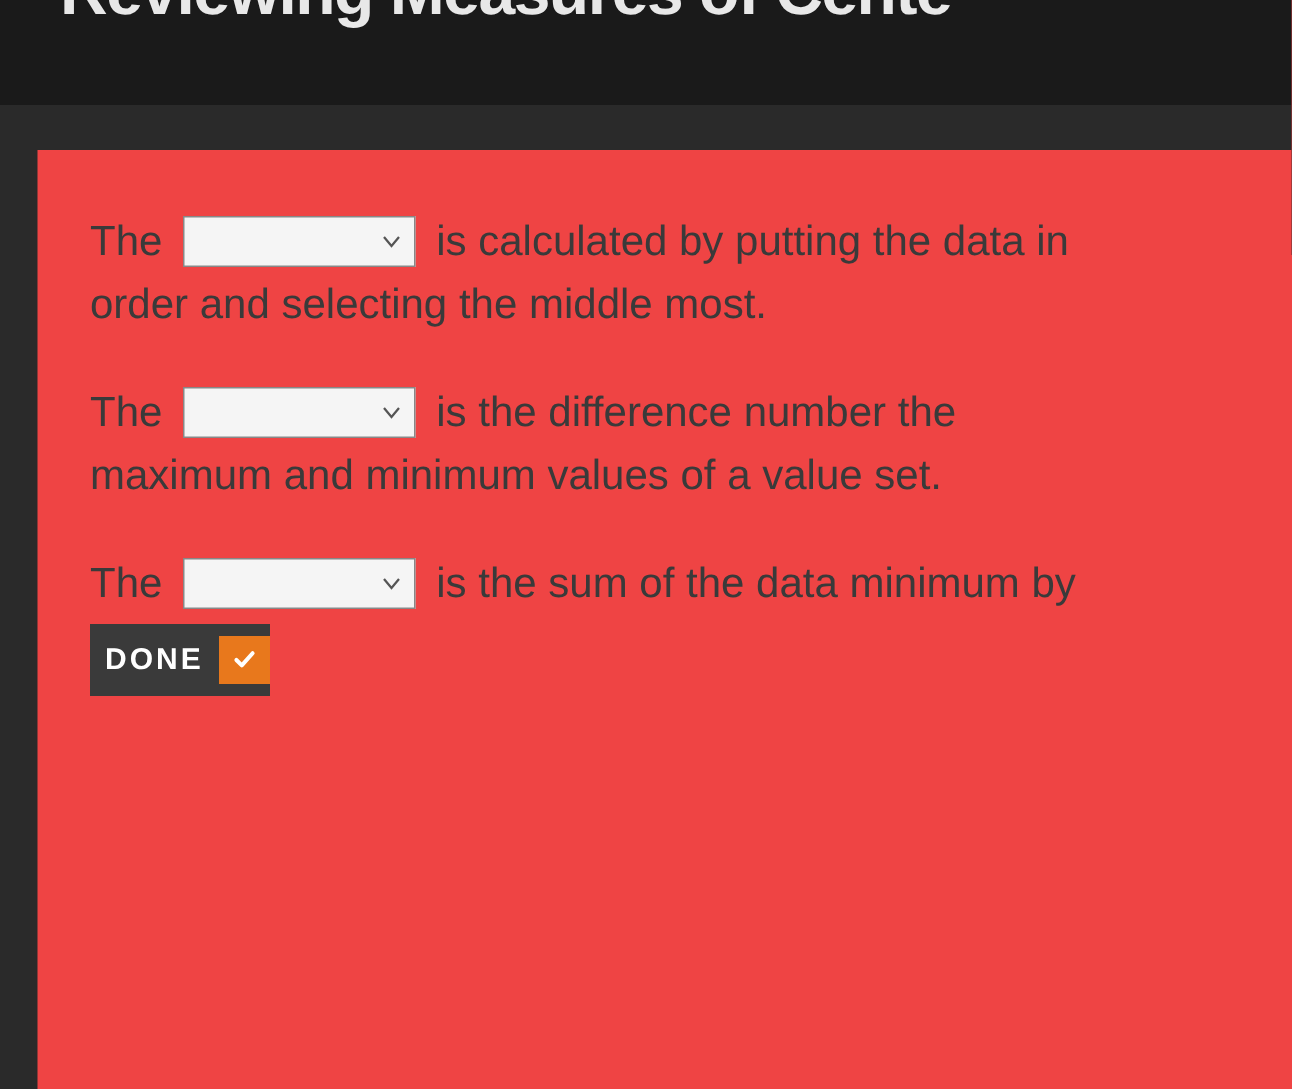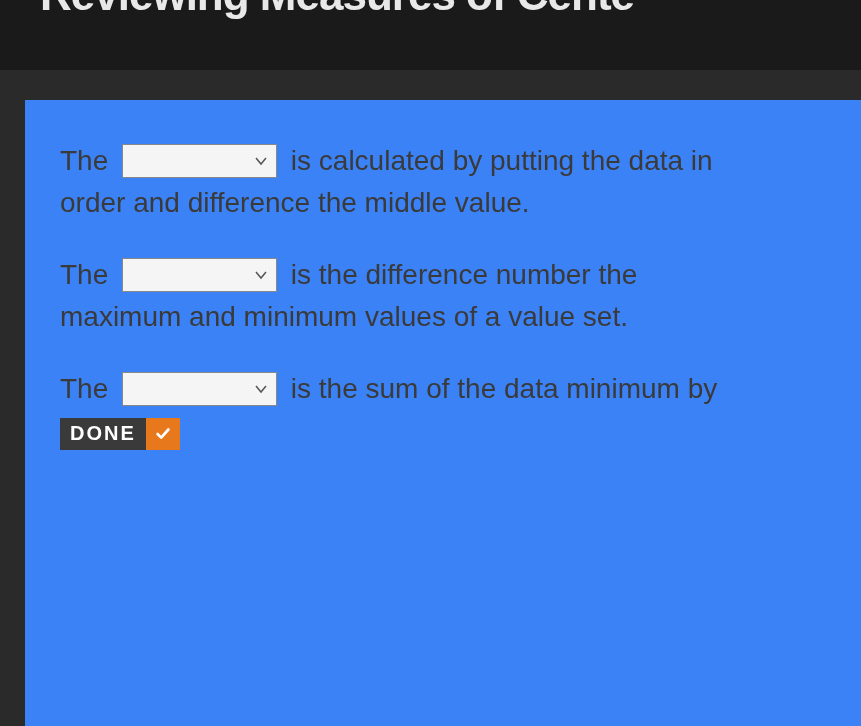--- a/index.html
+++ b/index.html
@@ -30,21 +30,21 @@
       letter-spacing: -1px;
       margin-top: -30px;
       white-space: nowrap;
     }
     .dark-strip {
       width: 100%;
       height: 30px;
       background: #2a2a2a;
     }
     .content-panel {
-      background: #3b82f6;
+      background: #ef4444;
       margin-left: 25px;
       padding: 40px 45px 45px 35px;
       height: calc(726px - 100px);
     }
     .question-block {
       margin-bottom: 30px;
       font-size: 28px;
       color: #3a3a3a;
       line-height: 1.5;
     }
@@ -78,21 +78,21 @@
     .suffix-text {
       display: inline;
     }
     .continuation {
       display: block;
     }
     .done-button {
       display: inline-flex;
       align-items: center;
       background: #3a3a3a;
-      height: 32px;
+      height: 48px;
       padding: 0;
       margin-top: 6px;
       border: none;
       font-family: Arial, Helvetica, sans-serif;
     }
     .done-label {
       color: #fff;
       font-weight: bold;
       font-size: 20px;
       letter-spacing: 2px;
@@ -125,21 +125,21 @@
       <span class="prefix-text">The </span>
       <span class="dropdown">
         <span class="chevron-down">
           <svg viewBox="0 0 14 14" width="14" height="14">
               <path d="M2 4 L7 10 L12 4" fill="none" stroke="#555" stroke-width="1.5"></path>
             </svg>
         </span>
       </span>
       <span class="suffix-text"> is calculated by putting the data in</span>
     </span>
-    <span class="continuation">order and difference the middle value.</span>
+    <span class="continuation">order and selecting the middle most.</span>
   </div>
 
 
   <div class="question-block">
     <span class="question-line">
       <span class="prefix-text">The </span>
       <span class="dropdown">
         <span class="chevron-down">
           <svg viewBox="0 0 14 14" width="14" height="14">
               <path d="M2 4 L7 10 L12 4" fill="none" stroke="#555" stroke-width="1.5"></path>

